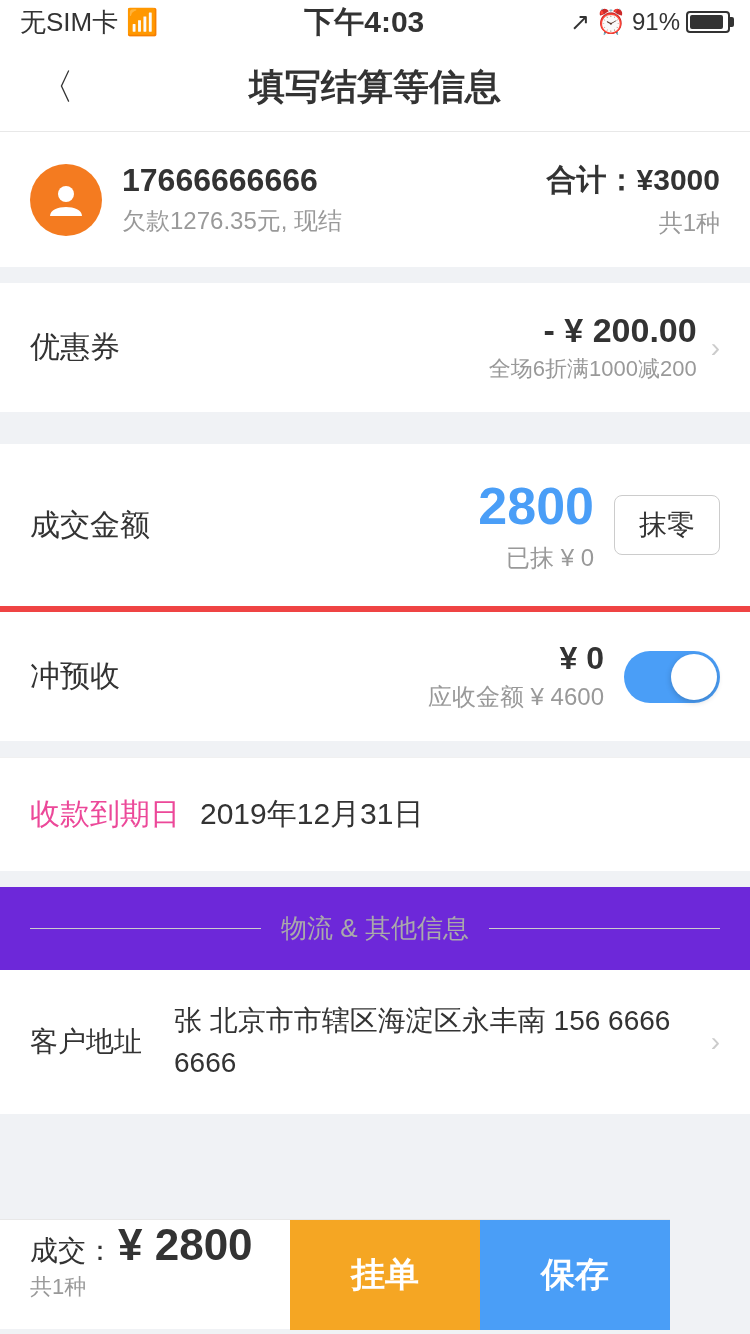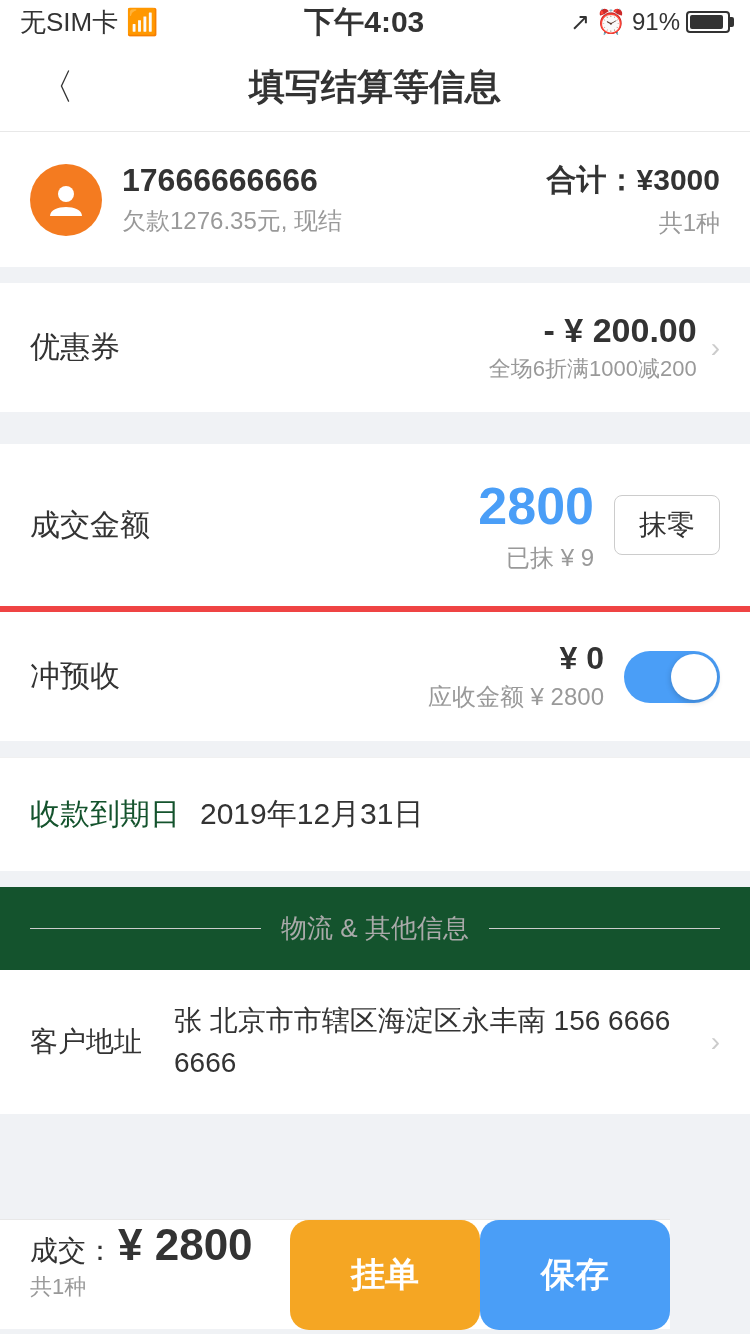--- a/index.html
+++ b/index.html
@@ -183,26 +183,26 @@
 
     
     .due-date-row {
       display: flex;
       align-items: center;
       padding: 36px 30px;
       background: #fff;
       border-top: 1px solid #f0f0f0;
       gap: 20px;
     }
-    .due-date-label { font-size: 30px; color: #14532d; }
+    .due-date-label { font-size: 30px; color: #ec4899; }
     .due-date-value { font-size: 30px; color: #333; }
 
     
     .logistics-divider {
-      background: #14532d;
+      background: #6d28d9;
       display: flex;
       align-items: center;
       justify-content: center;
       padding: 24px 30px;
       gap: 20px;
     }
     .logistics-line { flex: 1; height: 1px; background: #ccc; }
     .logistics-text { font-size: 26px; color: #aaa; white-space: nowrap; }
 
     
@@ -246,21 +246,20 @@
     .footer-btn {
       height: 110px;
       width: 190px;
       display: flex;
       align-items: center;
       justify-content: center;
       font-size: 34px;
       font-weight: 600;
       color: white;
       cursor: pointer;
-      border-radius: 19px;
     }
     .footer-btn-hang { background: #f5a623; }
     .footer-btn-save { background: #4a9ef7; }
   </style>
 </head>
 <body>
 
 <div class="status-bar">
   <div class="status-bar-left">
     <span>无SIM卡</span>
@@ -315,33 +314,33 @@
   </div>
 
   <div class="section-divider"></div>
 
   <div class="amount-section">
     <div class="amount-row">
       <div class="amount-label">成交金额</div>
       <div class="amount-right">
         <div class="amount-value-container">
           <div class="amount-value">2800</div>
-          <div class="amount-sub">已抹  ¥ 9</div>
+          <div class="amount-sub">已抹  ¥ 0</div>
         </div>
         <button class="round-btn">抹零</button>
       </div>
     </div>
   </div>
 
   <div class="prepay-row">
     <div class="prepay-label">冲预收</div>
     <div class="prepay-right">
       <div class="prepay-value-container">
         <div class="prepay-value">¥ 0</div>
-        <div class="prepay-sub">应收金额 ¥ 2800</div>
+        <div class="prepay-sub">应收金额 ¥ 4600</div>
       </div>
       <div class="toggle">
         <div class="toggle-knob"></div>
       </div>
     </div>
   </div>
 
   <div class="section-divider"></div>
 
 

